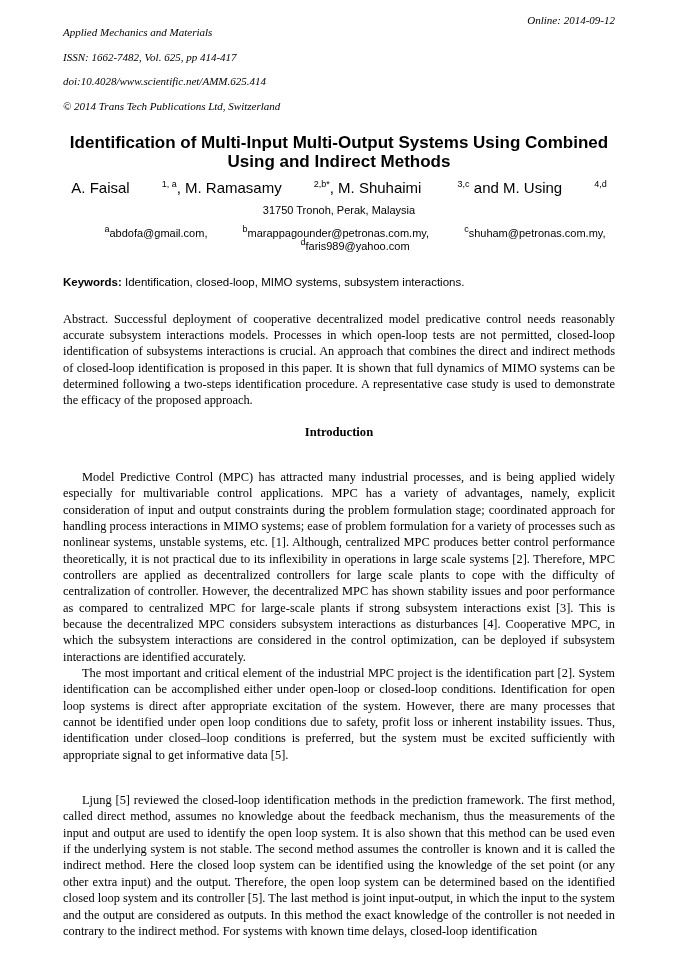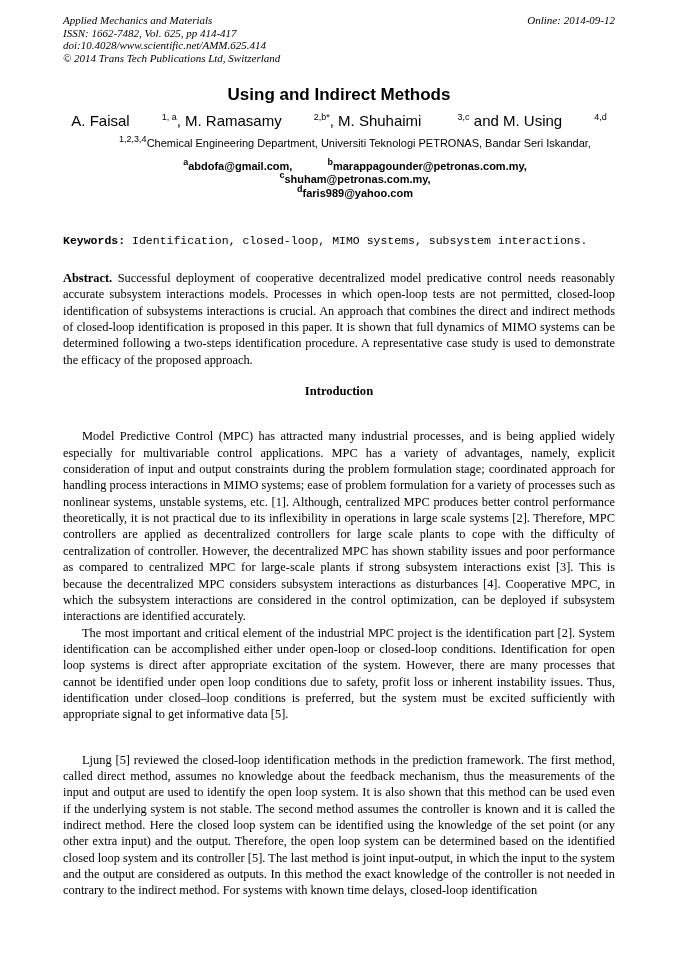--- a/index.html
+++ b/index.html
@@ -20,21 +20,21 @@
   
   .header {
     display: flex;
     justify-content: space-between;
     align-items: flex-start;
     font-family: "Liberation Serif", serif;
     font-style: italic;
     font-size: 11px;
     line-height: 12.5px;
   }
-  .header-left div { white-space: nowrap; }
+  .header-left div { white-space: nowrap; margin-top: 12px; }
   .header-right { white-space: nowrap; }
   
   .title {
     margin-top: 21px;
     text-align: center;
     font-family: "Liberation Sans", sans-serif;
     font-weight: bold;
     font-size: 17px;
     line-height: 19px;
   }
@@ -56,42 +56,41 @@
     font-family: "Liberation Sans", sans-serif;
     font-size: 11px;
     line-height: 13.5px;
   }
   .emails {
     margin-top: 9px;
     text-align: center;
     font-family: "Liberation Sans", sans-serif;
     font-size: 11px;
     line-height: 13.5px;
-    font-weight: bold;
   }
   
   .keywords {
-    margin-top: 34px;
-    font-family: Liberation Mono, monospace;
+    margin-top: 21px;
+    font-family: Liberation Sans, sans-serif;
     font-size: 11.5px;
     line-height: 14px;
   }
   .keywords .kw-label { font-weight: bold; }
   
   .bodytext {
     font-family: "Liberation Serif", serif;
     font-size: 12.4px;
     line-height: 16.35px;
     text-align: justify;
     margin-top: 29px;
   }
   .abstract {
     margin-top: 22px;
   }
-  .abstract .abs-label { font-weight: bold; margin-top: 18px; }
+  .abstract .abs-label { font-weight: normal; margin-top: 18px; }
   h2.section-heading {
     font-family: "Liberation Serif", serif;
     font-size: 12.6px;
     font-weight: bold;
     margin: 15px 0 1px 0;
     line-height: 16.35px;
     text-align: center;
   }
   p.body-para {
     margin: 0;
@@ -107,29 +106,30 @@
     <div class="header-left">
       <div>Applied Mechanics and Materials</div>
       <div>ISSN: 1662-7482, Vol. 625, pp 414-417</div>
       <div>doi:10.4028/www.scientific.net/AMM.625.414</div>
       <div>© 2014 Trans Tech Publications Ltd, Switzerland</div>
     </div>
     <div class="header-right">Online: 2014-09-12</div>
   </div>
 
   <div class="title">
+    <div>Identification of Multi-Input Multi-Output Systems Using Combined</div>
     <div>Using and Indirect Methods</div>
   </div>
 
   <div class="authors">
     <span>A. Faisal</span><sup>1, a</sup><span>, </span><span>M. Ramasamy</span><sup>2,b*</sup><span>, </span><span>M. Shuhaimi </span><sup>3,c</sup><span> and </span><span>M. Using</span><sup>4,d</sup>
   </div>
 
   <div class="affiliation">
-    <div><sup>1,2,3,4</sup><span>Chemical Engineering Department, Universiti Teknologi PETRONAS, Bandar Seri Iskandar,</span></div>
+    <div>31750 Tronoh, Perak, Malaysia</div>
   </div>
 
   <div class="emails">
     <div><sup>a</sup><span>abdofa@gmail.com, </span><sup>b</sup><span>marappagounder@petronas.com.my, </span><sup>c</sup><span>shuham@petronas.com.my,</span></div>
     <div><sup>d</sup><span>faris989@yahoo.com</span></div>
   </div>
 
   <div class="keywords">
     <span class="kw-label">Keywords:</span><span> Identification, closed-loop, MIMO systems, subsystem interactions.</span>
   </div>

